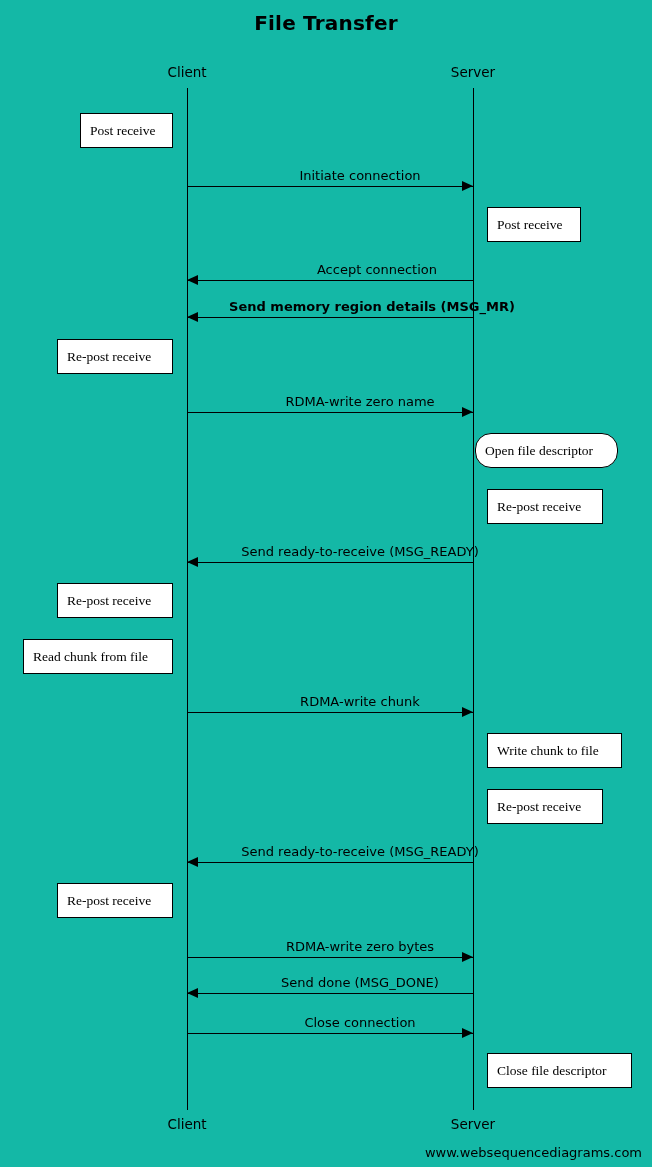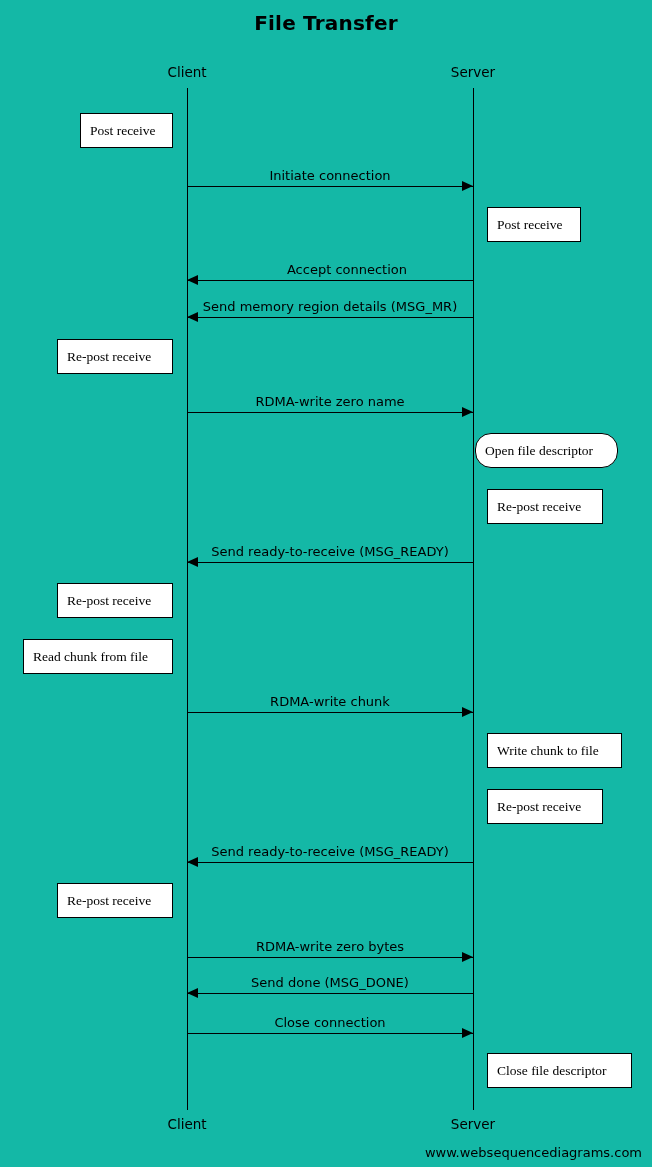--- a/index.html
+++ b/index.html
@@ -78,20 +78,21 @@
   .msg-head.left {
     border-right: 11px solid #000000;
   }
   .msg-label {
     position: absolute;
     font-size: 13px;
     white-space: nowrap;
     text-align: center;
     bottom: 3px;
     font-family: "DejaVu Sans", sans-serif;
+    padding-left: 30px;
   }
   .footer {
     position: absolute;
     right: 10px;
     top: 1145px;
     font-size: 13px;
     white-space: nowrap;
     font-family: "DejaVu Sans", sans-serif;
   }
 </style>
@@ -119,21 +120,21 @@
         <div class="msg-label" style="left: 0px; width: 286px;">Initiate connection</div>
       </div>
       <div class="msg" style="left: 187px; top: 280px; width: 286px;">
         <div class="msg-line" style="width: 286px;"></div>
         <div class="msg-head left" style="left: 0px;"></div>
         <div class="msg-label" style="left: 0px; width: 286px; margin-left: 17px;">Accept connection</div>
       </div>
       <div class="msg" style="left: 187px; top: 317px; width: 286px;">
         <div class="msg-line" style="width: 286px;"></div>
         <div class="msg-head left" style="left: 0px;"></div>
-        <div class="msg-label" style="left: 0px; width: 286px;">Send memory region details (MSG_MR)</div>
+        <div class="msg-label" style="left: 12px; width: 286px; font-weight: bold;">Send memory region details (MSG_MR)</div>
       </div>
       <div class="msg" style="left: 187px; top: 412px; width: 286px;">
         <div class="msg-line" style="width: 286px;"></div>
         <div class="msg-head right" style="left: 275px;"></div>
         <div class="msg-label" style="left: 0px; width: 286px;">RDMA-write zero name</div>
       </div>
       <div class="msg" style="left: 187px; top: 562px; width: 286px;">
         <div class="msg-line" style="width: 286px;"></div>
         <div class="msg-head left" style="left: 0px;"></div>
         <div class="msg-label" style="left: 0px; width: 286px;">Send ready-to-receive (MSG_READY)</div>

